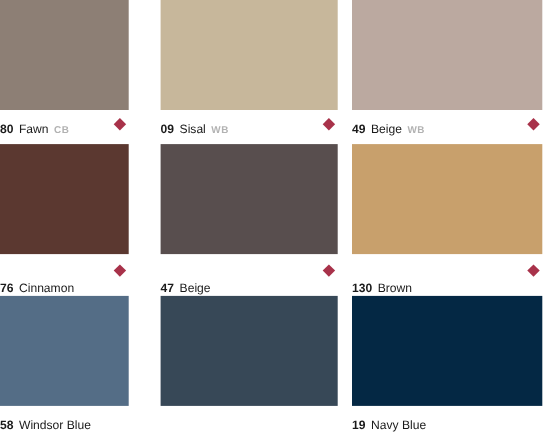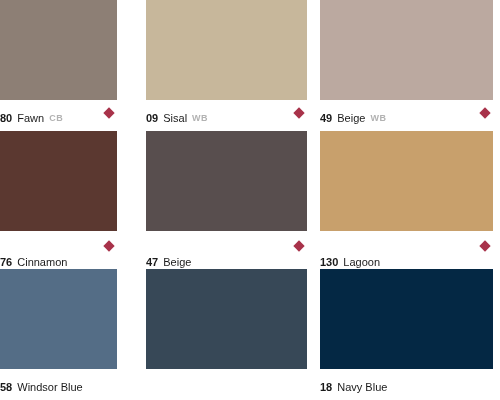--- a/index.html
+++ b/index.html
@@ -149,21 +149,21 @@
         <span class="code">47</span>
         <span class="name">Beige</span>
 
         <span class="diamond" style="background: rgb(168, 50, 74);"></span>
       </div>
     </div>
     <div class="cell cell-2">
       <div class="swatch" style="background: rgb(200, 160, 108);"></div>
       <div class="caption">
         <span class="code">130</span>
-        <span class="name">Lagoon</span>
+        <span class="name">Brown</span>
 
         <span class="diamond" style="background: rgb(168, 50, 74);"></span>
       </div>
     </div>
   </div>
 
   <div class="row row-3">
     <div class="cell cell-0">
       <div class="swatch" style="background: rgb(84, 109, 134);"></div>
       <div class="caption">
@@ -171,20 +171,20 @@
         <span class="name">Windsor Blue</span>
 
       </div>
     </div>
     <div class="cell cell-1">
       <div class="swatch" style="background: rgb(55, 72, 87);"></div>
     </div>
     <div class="cell cell-2">
       <div class="swatch" style="background: rgb(4, 40, 68);"></div>
       <div class="caption">
-        <span class="code">18</span>
+        <span class="code">19</span>
         <span class="name">Navy Blue</span>
 
       </div>
     </div>
   </div>
 
 </div>
 
 </body></html>

